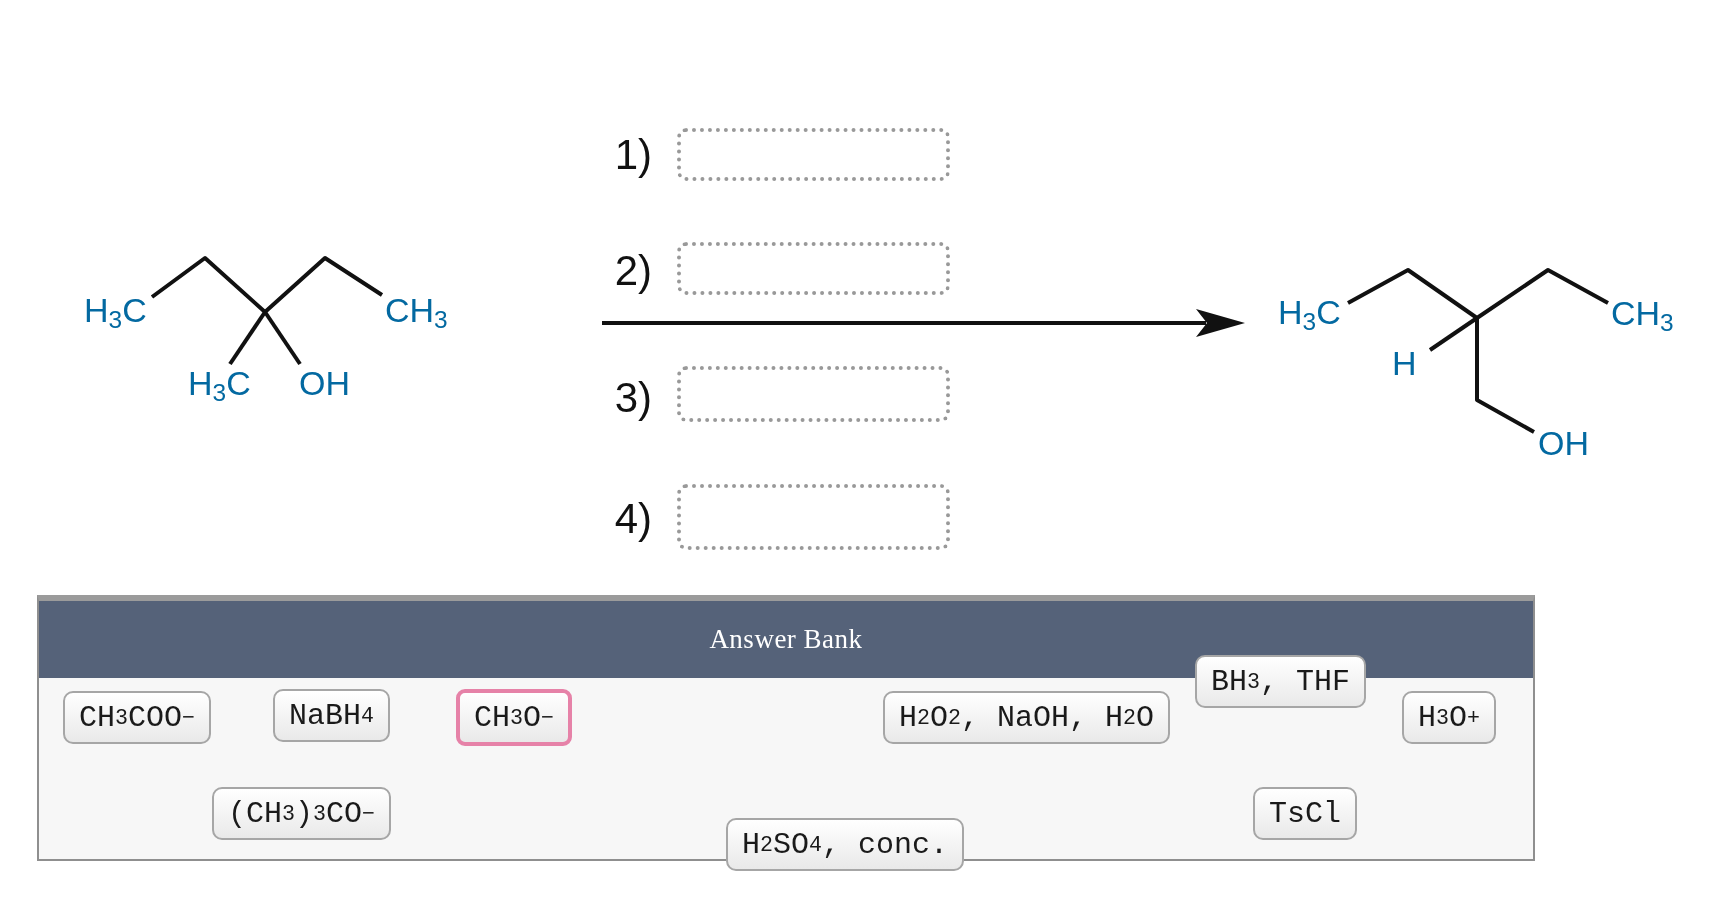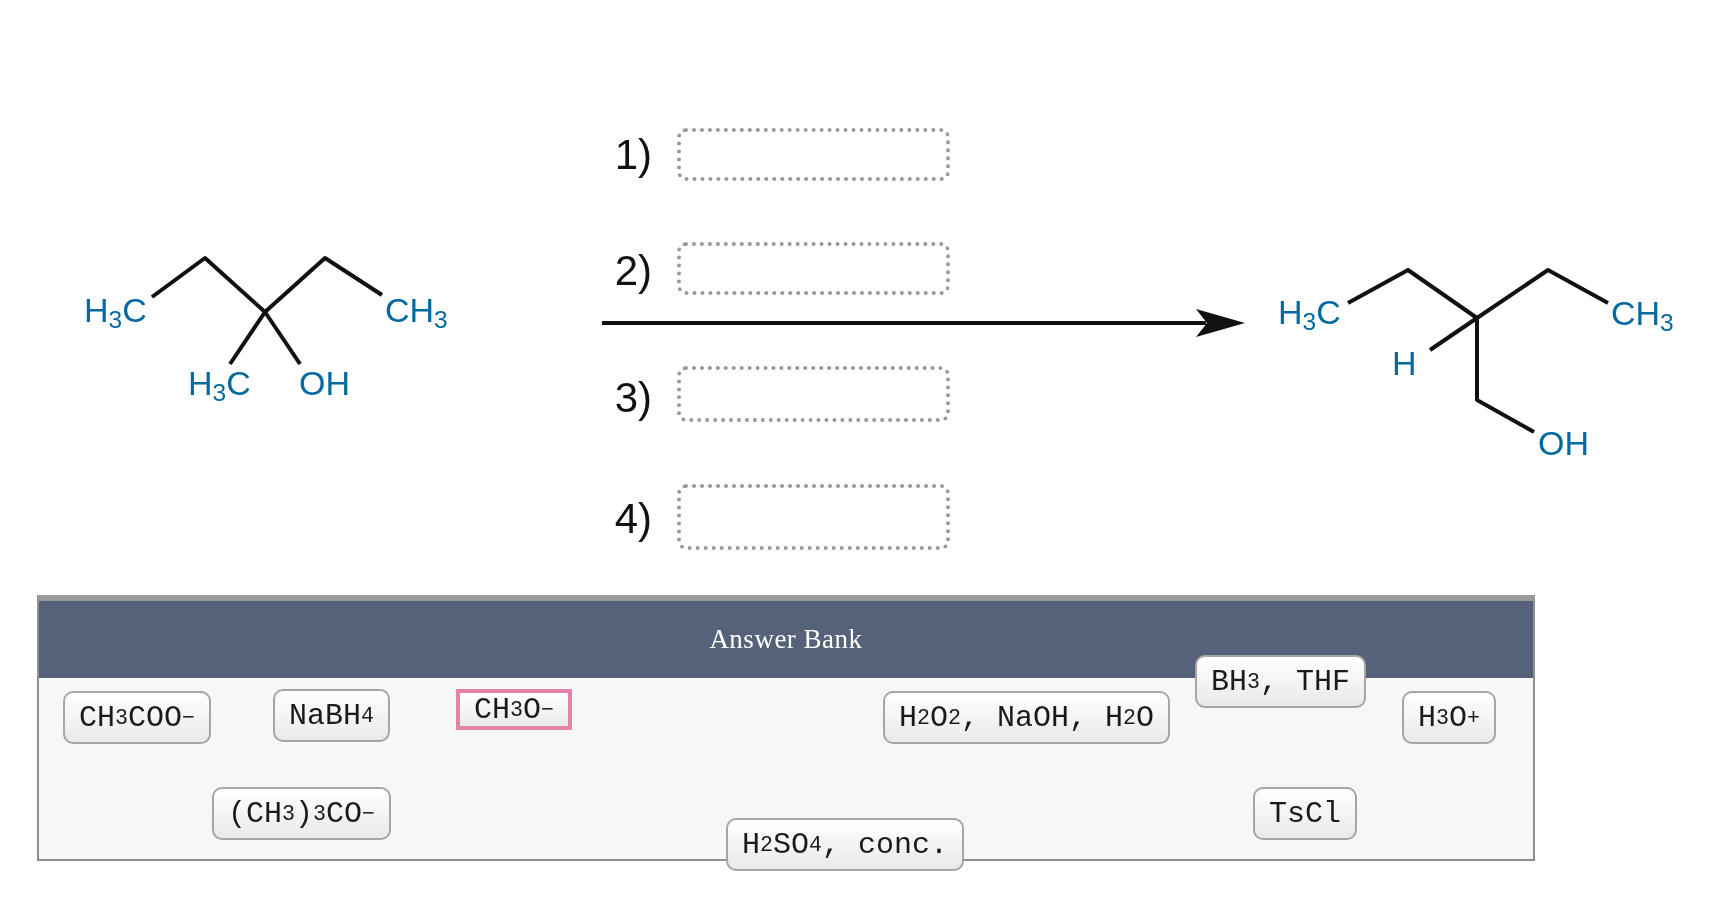--- a/index.html
+++ b/index.html
@@ -50,22 +50,22 @@
     display:inline-flex;align-items:center;justify-content:center;
     padding:0 14px;
     font-family:Liberation Mono, monospace;font-size:30px;color:#1a1a1a;
     background:linear-gradient(#ffffff,#e9e9e9);
     border:2px solid #a6a6a6;border-radius:10px;
     cursor:pointer;white-space:nowrap;
   }
   .chip sub{font-size:.72em;vertical-align:-0.25em;line-height:0;}
   .chip sup{font-size:.72em;vertical-align:0.5em;line-height:0;}
   .chip.selected{
-    border:4px solid var(--selected-border);border-radius:0;
-    margin:-2px 0 0 -2px;height:41px;
+    border:4px solid var(--selected-border);border-radius:9px;
+    margin:-2px 0 0 -2px;height:57px;
   }
 </style>
 </head>
 <body>
 
 <div id="stage">
 
 
   <svg class="bonds" width="1730" height="900" viewBox="0 0 1730 900">
     <polyline points="152,297 205,258 265,312 325,258 382,295" fill="none" stroke="#111" stroke-width="4" stroke-linejoin="round"></polyline>

